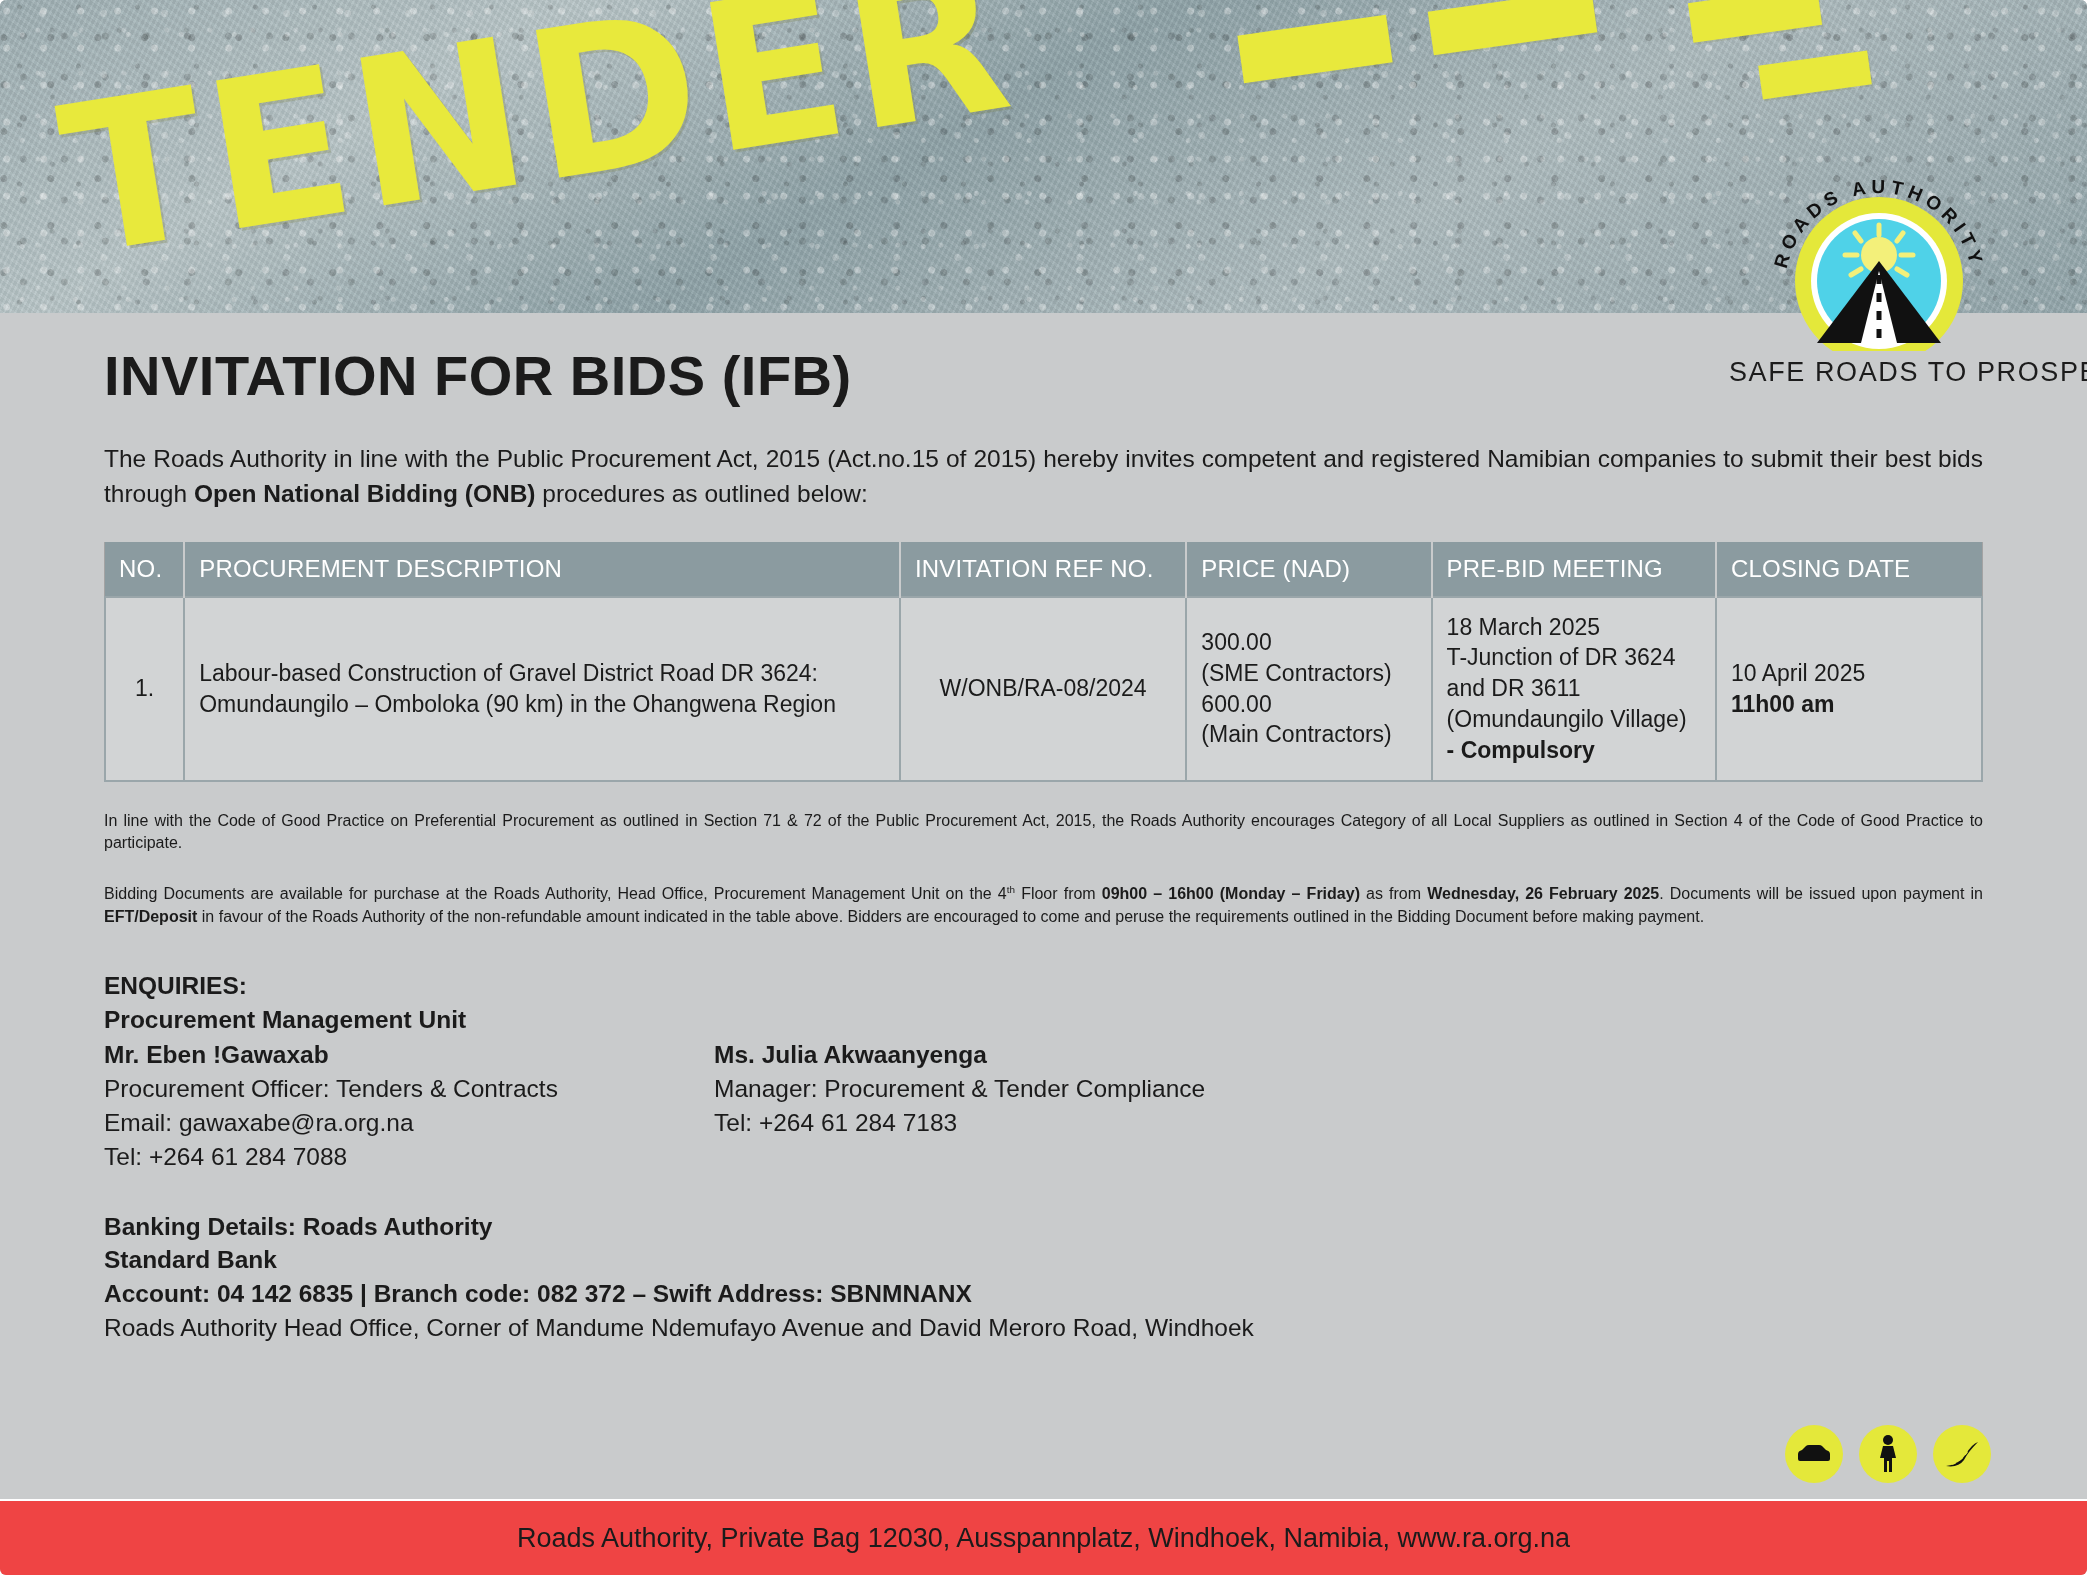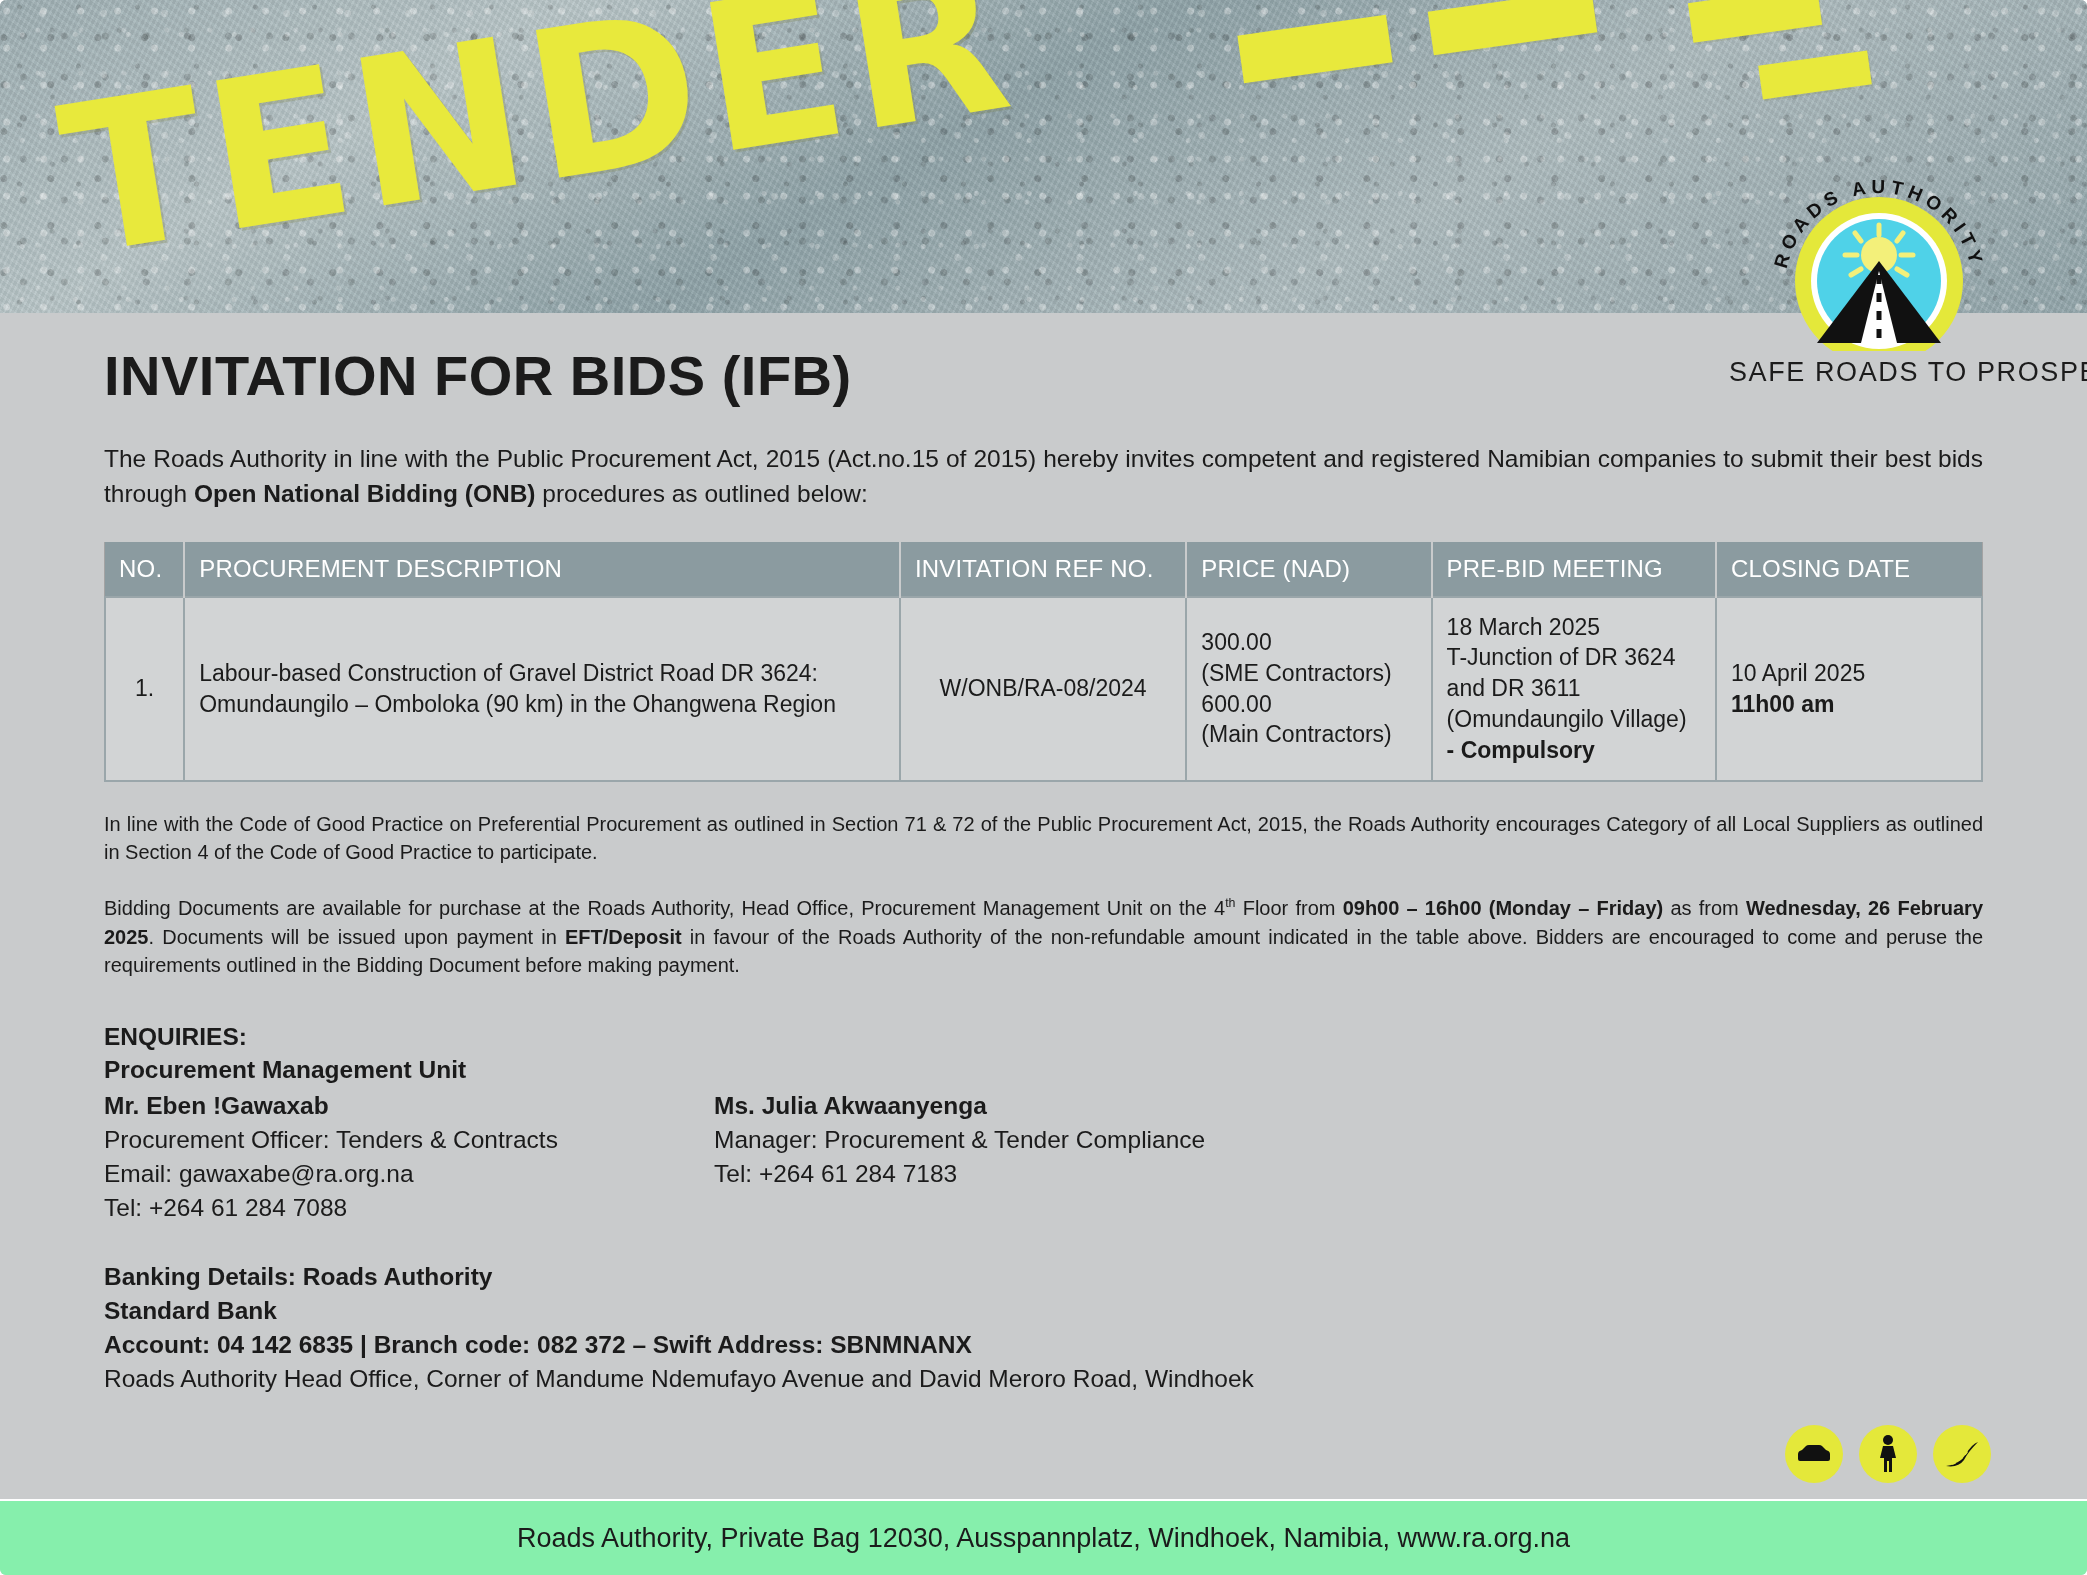--- a/index.html
+++ b/index.html
@@ -141,21 +141,21 @@
     background: #d2d4d5;
   }
   .col-no { width: 50px; text-align: center; }
   .col-desc { width: 740px; }
   .col-ref { width: 270px; text-align: center; }
   .col-price { width: 225px; }
   .col-meet { width: 265px; }
   .col-close { width: 250px; }
 
   p.para {
-    font-size: 20px;
+    font-size: 16px;
     line-height: 1.42;
     text-align: justify;
     margin: 28px 0 0 0;
   }
   .enquiries {
     margin-top: 40px;
     font-size: 24.5px;
     line-height: 1.38;
   }
   .contacts {
@@ -187,21 +187,21 @@
     height: 2px;
     background: #ffffff;
   }
   .footer-bar {
     position: absolute;
     left: 0; right: 0; bottom: 0;
     height: 74px;
     display: flex; align-items: center; justify-content: center;
     font-size: 27px;
     color: #1b1b1b;
-    background: #86efac;
+    background: #ef4444;
   }
   sup { font-size: 0.62em; vertical-align: super; }
 </style>
 </head>
 <body>
 
 <div class="page">
 
   <div class="banner">
     <div class="tape tape1"></div>

